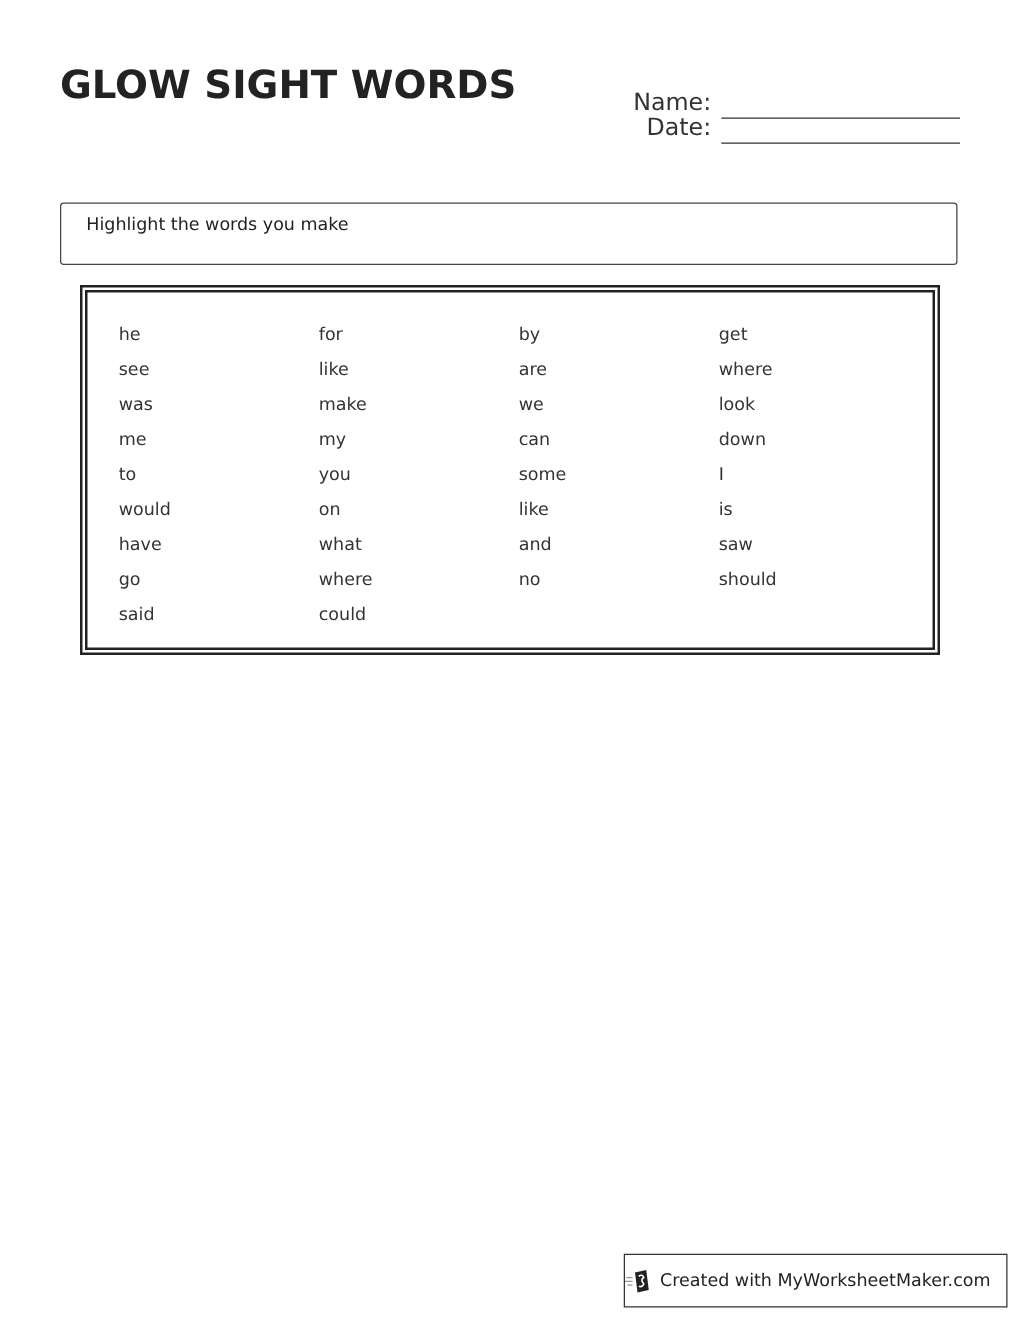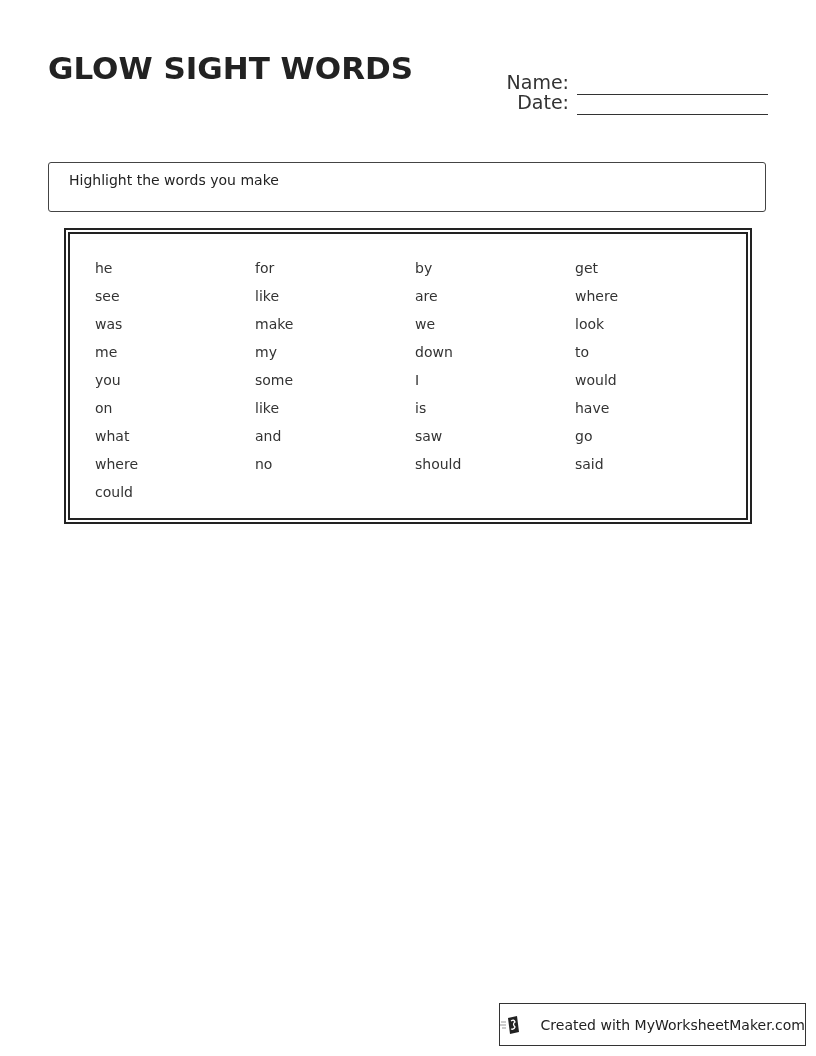--- a/index.html
+++ b/index.html
@@ -31,21 +31,21 @@
       padding-top: 20px;
     }
     .word-grid {
       display: grid; grid-template-columns: 160px 160px 160px 160px;
       padding-left: 25px; grid-auto-rows: 28px;
     }
     .word { font-size: 14px; color: #333; line-height: 28px; }
     .footer {
       position: absolute; left: 499px; top: 1003px; width: 307px; height: 43px;
       border: 1.5px solid #333; box-sizing: border-box;
-      display: flex; align-items: center; justify-content: space-between; gap: 6px;
+      display: flex; align-items: center; justify-content: flex-start; gap: 6px;
       font-size: 14px; color: #222;
     }
     .footer-icon { width: 22px; height: 22px; display: inline-block; }
   </style>
 </head>
 <body>
 
 <h1 class="title">GLOW SIGHT WORDS</h1>
 
 <div class="field-row name">
@@ -69,20 +69,21 @@
         <span class="word">see</span>
         <span class="word">like</span>
         <span class="word">are</span>
         <span class="word">where</span>
         <span class="word">was</span>
         <span class="word">make</span>
         <span class="word">we</span>
         <span class="word">look</span>
         <span class="word">me</span>
         <span class="word">my</span>
+        <span class="word">can</span>
         <span class="word">down</span>
         <span class="word">to</span>
         <span class="word">you</span>
         <span class="word">some</span>
         <span class="word">I</span>
         <span class="word">would</span>
         <span class="word">on</span>
         <span class="word">like</span>
         <span class="word">is</span>
         <span class="word">have</span>

